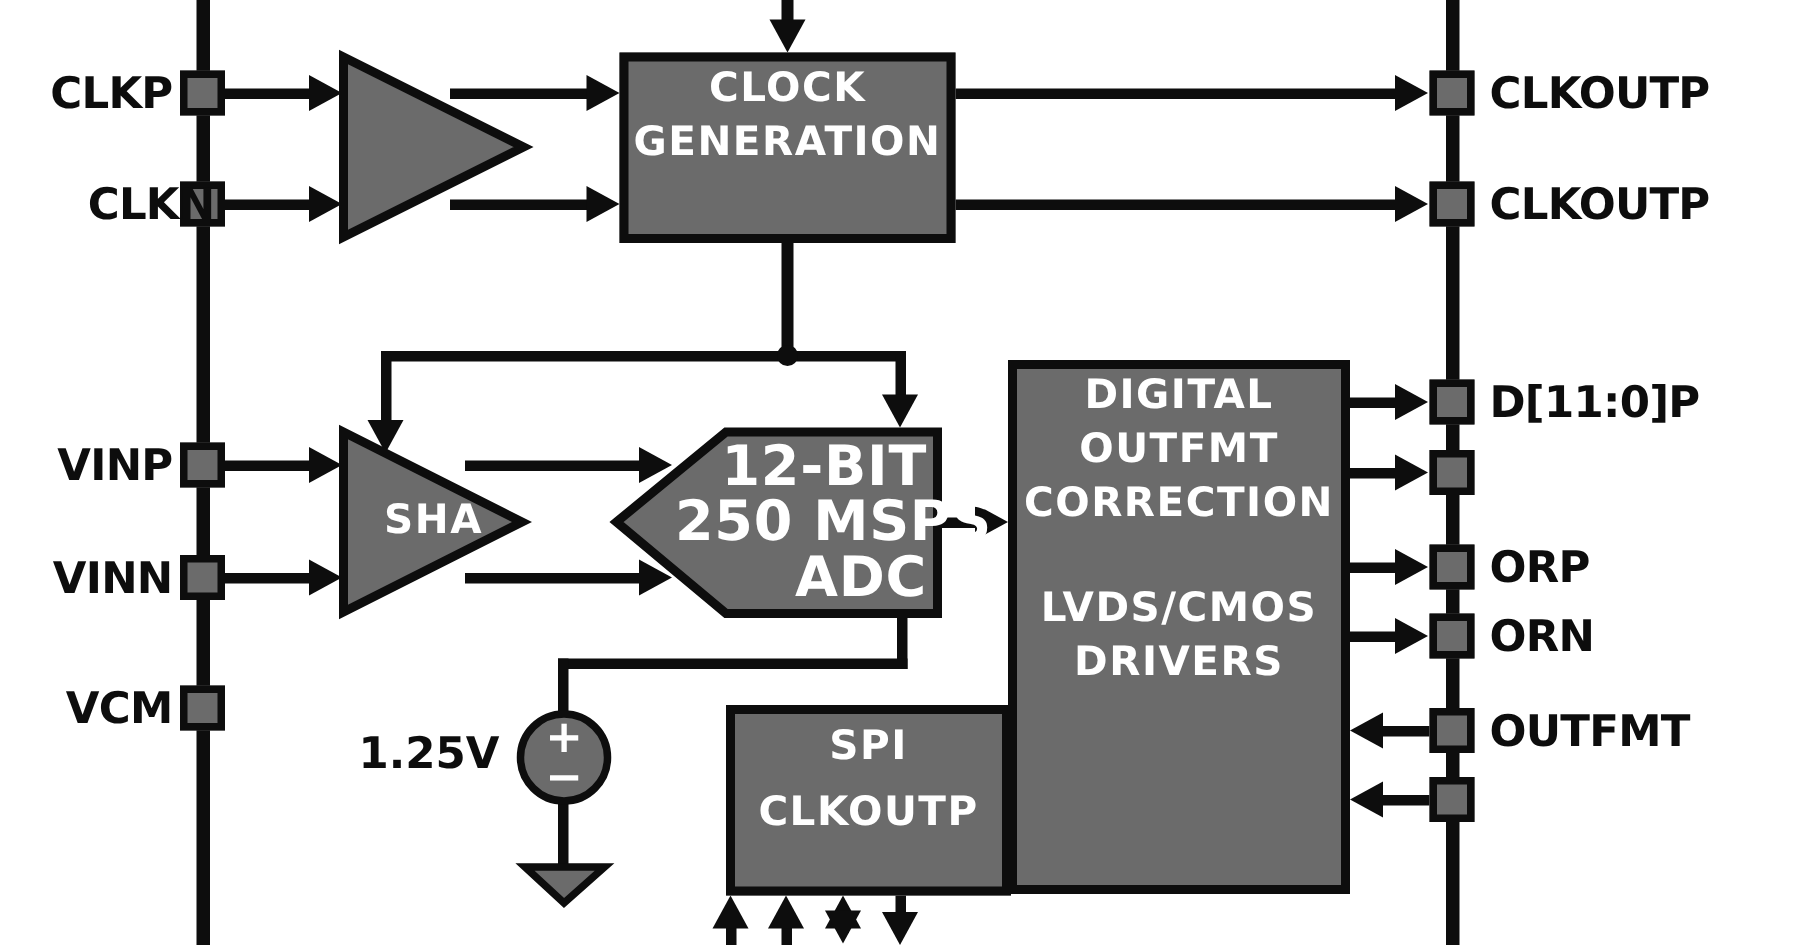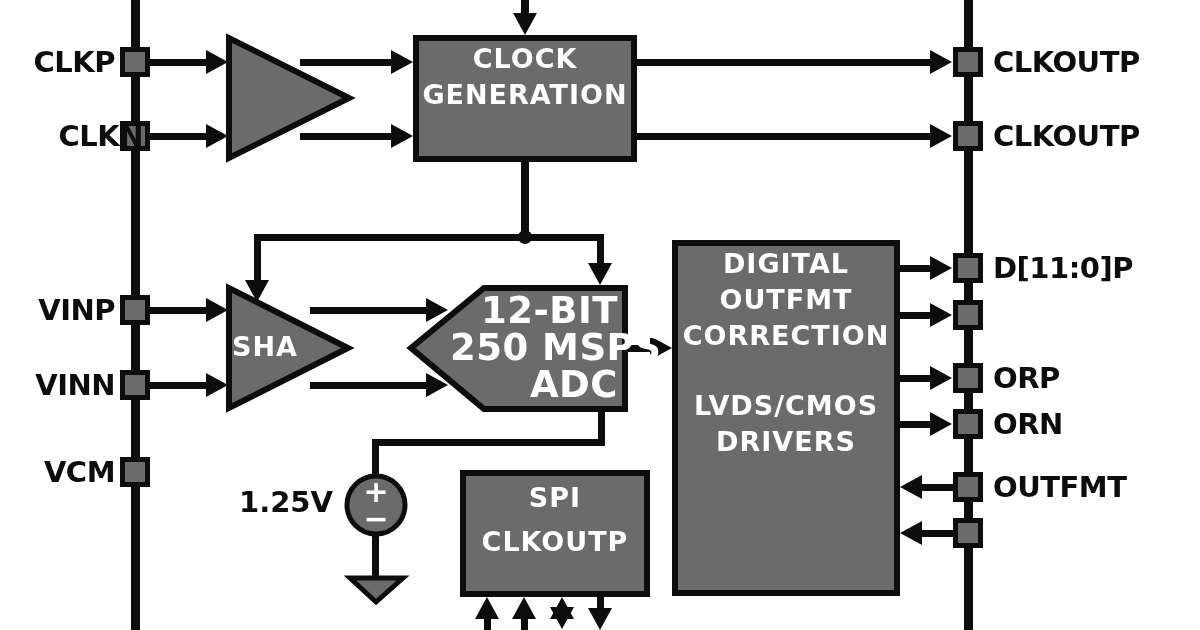--- a/index.html
+++ b/index.html
@@ -17,21 +17,21 @@
   .lab-l{width:115px;left:0;text-align:right;}
   .lab-r{left:993px;text-align:left;}
   .ar{position:absolute;width:0;height:0;}
   .ar.r{border-top:12px solid transparent;border-bottom:12px solid transparent;border-left:22px solid #0d0d0d;}
   .ar.l{border-top:12px solid transparent;border-bottom:12px solid transparent;border-right:22px solid #0d0d0d;}
   .ar.d{border-left:12px solid transparent;border-right:12px solid transparent;border-top:22px solid #0d0d0d;}
   .ar.u{border-left:12px solid transparent;border-right:12px solid transparent;border-bottom:22px solid #0d0d0d;}
   .shapes{position:absolute;left:0;top:0;width:1200px;height:630px;pointer-events:none;}
   .ovl{position:absolute;color:#ffffff;font-weight:bold;white-space:nowrap;}
   .adc-text{left:450px;top:292px;width:168px;text-align:right;font-size:37px;line-height:37px;letter-spacing:0.5px;}
-  .sha-text{left:232px;top:331px;width:90px;text-align:left;font-size:27px;letter-spacing:1px;}
+  .sha-text{left:232px;top:331px;width:90px;text-align:right;font-size:27px;letter-spacing:1px;}
   .vs-sym{left:356px;width:40px;text-align:center;font-size:30px;line-height:28px;}
   .vlabel{position:absolute;left:200px;top:485px;width:133px;text-align:right;font-size:29px;
           font-weight:bold;color:#0d0d0d;}
   .grp2{margin-top:34px;}
 </style>
 </head>
 <body>
 
 <div class="canvas">
 
@@ -109,21 +109,21 @@
   </div>
 
   <div class="blk" style="left:672px;top:240px;width:228px;height:356px;">
     <div class="bline">DIGITAL</div>
     <div class="bline">OUTFMT</div>
     <div class="bline">CORRECTION</div>
     <div class="bline grp2">LVDS/CMOS</div>
     <div class="bline">DRIVERS</div>
   </div>
 
-  <div class="blk" style="left:460px;top:470px;width:190px;height:127px;">
+  <div class="blk" style="left:484px;top:470px;width:190px;height:127px;">
     <div class="bline" style="line-height:44px;">SPI</div>
     <div class="bline" style="line-height:44px;">CLKOUTP</div>
   </div>
 
   <div class="ovl sha-text">SHA</div>
   <div class="ovl adc-text">
     <div>12-BIT</div>
     <div>250 MSPS</div>
     <div>ADC</div>
   </div>

